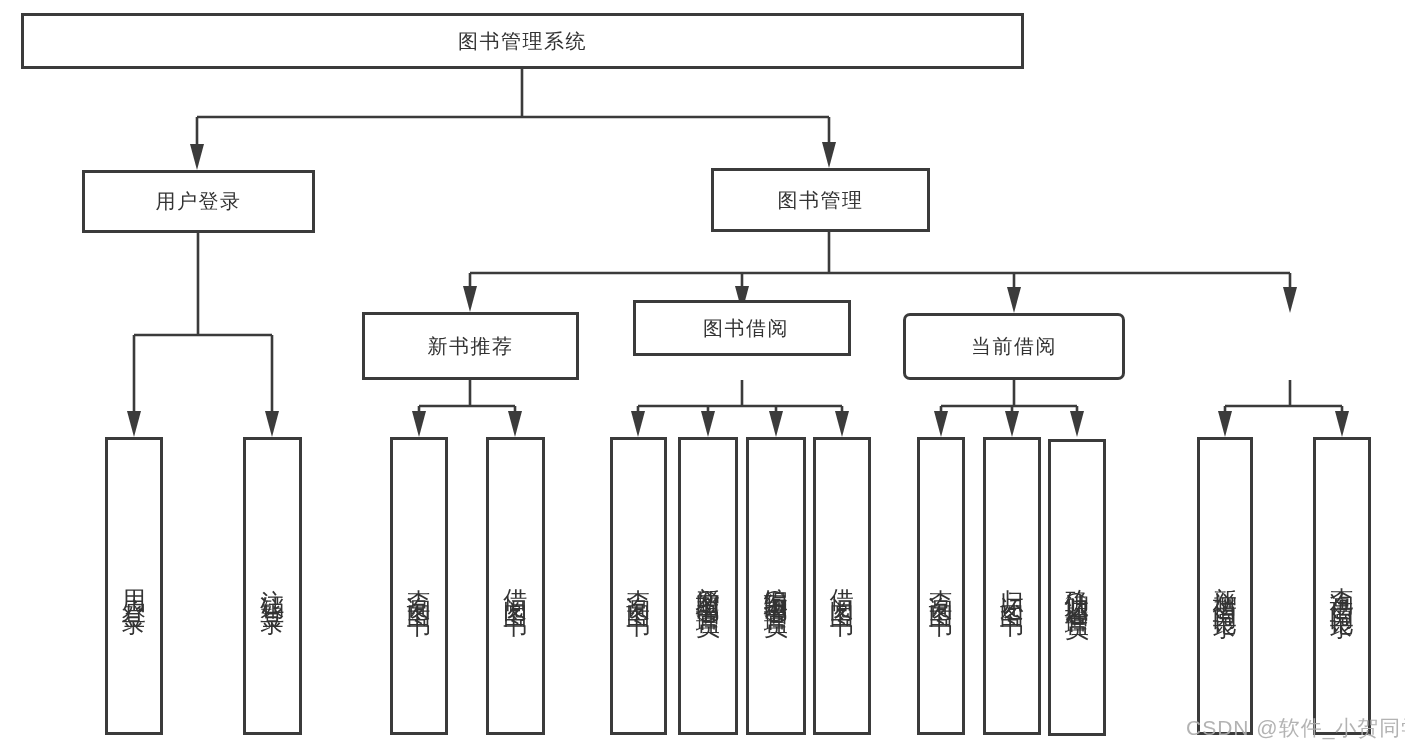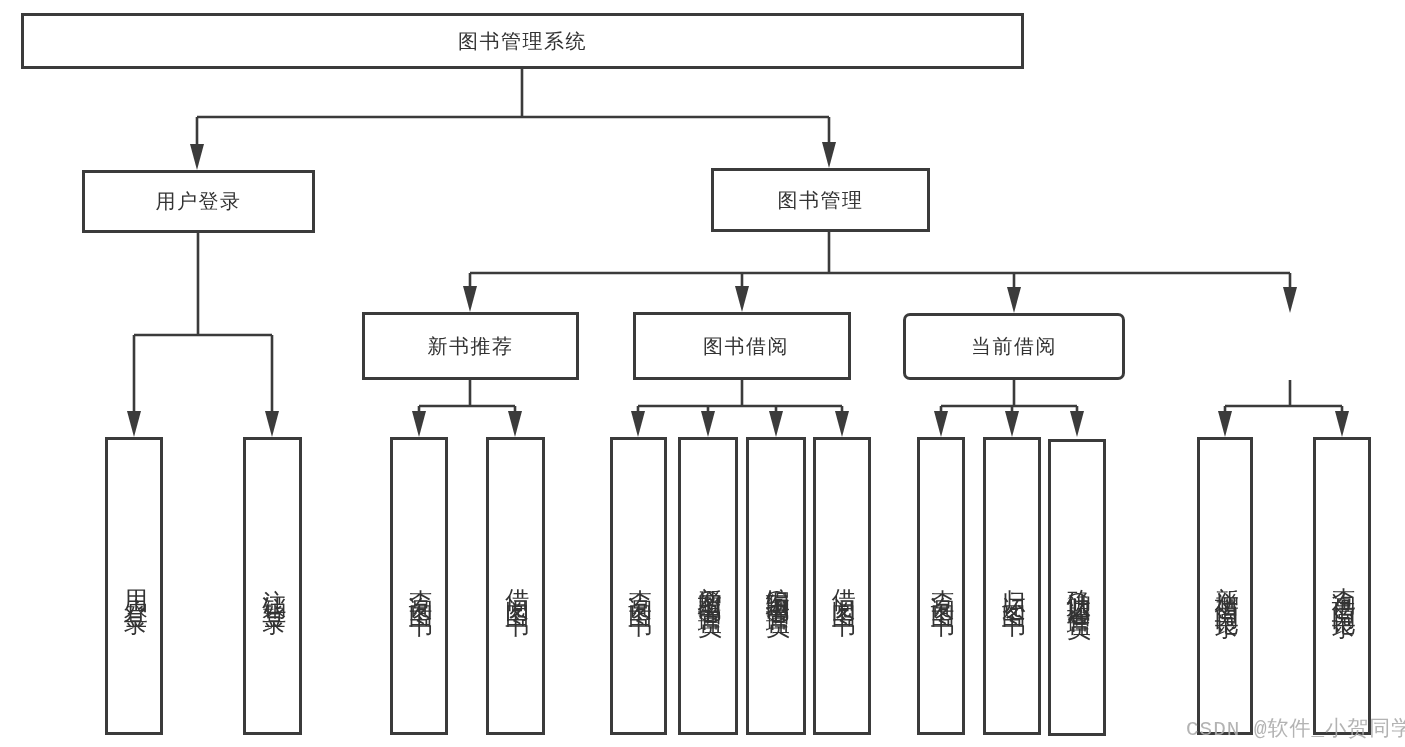--- a/index.html
+++ b/index.html
@@ -1,18 +1,18 @@
 <!DOCTYPE html>
 <html><head>
 <meta charset="utf-8">
 <style>
   html,body{margin:0;padding:0;background:#fff;}
   #stage{
     position:relative;width:1405px;height:747px;background:#fff;overflow:hidden;
-    font-family:Liberation Mono, monospace;color:#333;
+    font-family:Liberation Sans, sans-serif;color:#333;
   }
   #connectors{position:absolute;left:0;top:0;width:1405px;height:747px;}
   .node{
     position:absolute;box-sizing:border-box;background:#fff;
     border:3px solid #3b3b3b;display:flex;align-items:center;justify-content:center;
     font-size:20px;letter-spacing:1.5px;color:#333;white-space:nowrap;z-index:2;
   }
   .vnode{
     position:absolute;box-sizing:border-box;background:#fff;
     border:3px solid #3b3b3b;display:flex;align-items:center;justify-content:center;
@@ -99,21 +99,21 @@
       </g>
     </g>
   </svg>
 
   <div class="node" style="left:21px;top:13px;width:1003px;height:56px;">图书管理系统</div>
 
   <div class="node" style="left:82px;top:170px;width:233px;height:63px;">用户登录</div>
   <div class="node" style="left:711px;top:168px;width:219px;height:64px;">图书管理</div>
 
   <div class="node" style="left:362px;top:312px;width:217px;height:68px;">新书推荐</div>
-  <div class="node" style="left:633px;top:312px;width:218px;height:68px;padding-left:8px;">图书借阅</div>
+  <div class="node" style="left:633px;top:300px;width:218px;height:56px;padding-left:8px;">图书借阅</div>
   <div class="node" style="left:903px;top:313px;width:222px;height:67px;border-radius:7px;">当前借阅</div>
 
   <div class="vnode" style="left:105px;top:437px;width:58px;height:298px;">用户登录</div>
   <div class="vnode" style="left:243px;top:437px;width:59px;height:298px;">注销登录</div>
 
   <div class="vnode" style="left:390px;top:437px;width:58px;height:298px;">查询图书</div>
   <div class="vnode" style="left:486px;top:437px;width:59px;height:298px;">借阅图书</div>
 
   <div class="vnode" style="left:610px;top:437px;width:57px;height:298px;">查询图书</div>
   <div class="vnode" style="left:678px;top:437px;width:60px;height:298px;letter-spacing:4px;">新增图书（管理员）</div>

